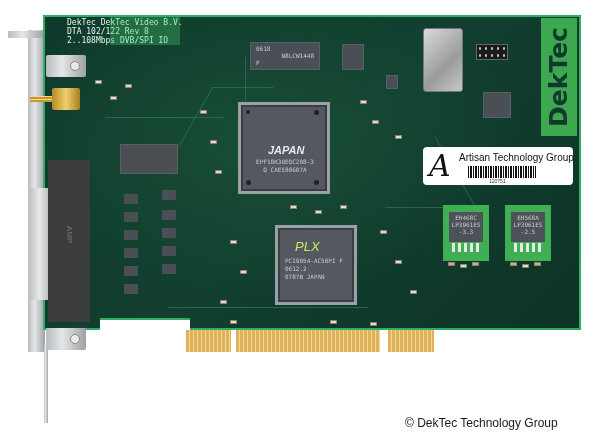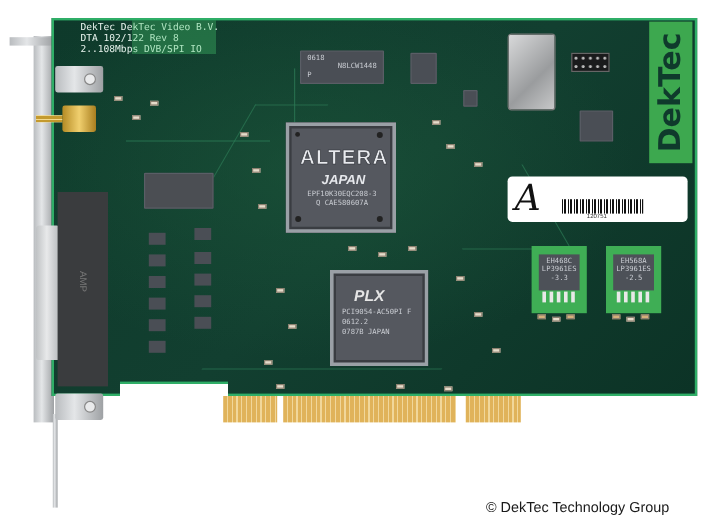--- a/index.html
+++ b/index.html
@@ -23,21 +23,21 @@
   .dsub-shell{background:linear-gradient(90deg,#bfc2c4,#e8e9ea 45%,#b5b8bb);border-radius:3px;}
   .dsub-body{background:#3a3c3e;}
   .crystal{background:linear-gradient(135deg,#d8d9da,#9a9c9e 60%,#c7c8c9);border:1px solid #777;border-radius:3px;}
   .sma{background:linear-gradient(90deg,#b58b24,#f0cf6e 50%,#a97e1f);}
   .reg-tab{background:#3fae55;}
   .reg{background:#4d5158;}
   .reg-pin{position:absolute;width:3px;height:9px;background:#e8e8e8;}
   .logo-altera{color:#e8eaee;font-weight:bold;font-size:17px;letter-spacing:1px;font-family:"Liberation Sans",sans-serif;
     -webkit-text-stroke:0.5px #2a2d33;}
   .logo-flex{color:#e6e8ec;font-weight:bold;font-style:italic;font-size:11px;font-family:"Liberation Sans",sans-serif;}
-  .logo-plx{color:#e5e5e5;font-weight:bold;font-style:italic;font-size:13px;}
+  .logo-plx{color:#bef264;font-weight:normal;font-style:italic;font-size:13px;}
   .watermark{color:#1a1a1a;font-size:12px;font-family:"Liberation Sans",sans-serif;}
   .res-array{position:absolute;width:14px;height:10px;background:#4a4e55;}
 </style>
 </head>
 <body>
 
 <div class="abs bracket" style="left:28px;top:30px;width:17px;height:322px;"></div>
 <div class="abs bracket" style="left:8px;top:31px;width:36px;height:7px;"></div>
 <div class="abs bracket" style="left:44px;top:345px;width:4px;height:78px;"></div>
 
@@ -77,21 +77,20 @@
 <div class="abs chip" style="left:386px;top:75px;width:12px;height:14px;"></div>
 
 <div class="abs crystal" style="left:423px;top:28px;width:38px;height:62px;"></div>
 
 <div class="abs" style="left:476px;top:44px;width:32px;height:16px;background:#1a1b1c;border:1px solid #666;box-sizing:border-box;
      background-image:radial-gradient(circle,#bbb 1px,transparent 1.5px);background-size:6px 7px;"></div>
 
 <div class="abs chip" style="left:483px;top:92px;width:28px;height:26px;"></div>
 
 <div class="abs qfp" style="left:238px;top:102px;width:92px;height:92px;">
-  <div class="abs logo-altera" style="left:12px;top:20px;">ALTERA</div>
   <div class="abs logo-flex" style="left:30px;top:42px;">JAPAN</div>
   <div class="abs chip-text" style="left:8px;top:56px;width:78px;">EPF10K30EQC208-3</div>
   <div class="abs chip-text" style="left:8px;top:64px;width:78px;">Q CAE580607A</div>
   <div class="abs" style="left:8px;top:8px;width:4px;height:4px;border-radius:50%;background:#222;"></div>
   <div class="abs" style="left:76px;top:8px;width:5px;height:5px;border-radius:50%;background:#222;"></div>
   <div class="abs" style="left:8px;top:78px;width:5px;height:5px;border-radius:50%;background:#222;"></div>
   <div class="abs" style="left:76px;top:78px;width:5px;height:5px;border-radius:50%;background:#222;"></div>
 </div>
 
 <div class="abs qfp" style="left:275px;top:225px;width:82px;height:80px;">
@@ -120,20 +119,21 @@
 <div class="abs dsub-shell" style="left:30px;top:188px;width:20px;height:112px;"></div>
 <div class="abs dsub-body" style="left:48px;top:160px;width:42px;height:162px;">
   <div class="abs" style="left:4px;top:70px;width:34px;color:#777;font-size:8px;transform:rotate(90deg);text-align:center;">AMP</div>
 </div>
 <div class="abs bracket" style="left:46px;top:328px;width:40px;height:22px;border-radius:2px;">
   <div style="position:absolute;left:24px;top:6px;width:8px;height:8px;border-radius:50%;background:#e9eaeb;border:1px solid #888;"></div>
 </div>
 
 <div class="abs label" style="left:423px;top:147px;width:150px;height:38px;">
   <div class="abs" style="left:6px;top:2px;font-size:30px;font-style:italic;font-family:'DejaVu Serif',serif;color:#111;line-height:34px;">A</div>
+  <div class="abs" style="left:36px;top:5px;font-size:10px;color:#111;white-space:nowrap;">Artisan Technology Group</div>
   <div class="abs" style="left:45px;top:19px;width:68px;height:12px;background:repeating-linear-gradient(90deg,#111 0 1px,#fff 1px 2px,#111 2px 4px,#fff 4px 5px);"></div>
   <div class="abs" style="left:66px;top:31px;font-size:5px;color:#333;">120751</div>
 </div>
 
 <div class="abs reg-tab" style="left:443px;top:205px;width:46px;height:56px;"></div>
 <div class="abs reg" style="left:449px;top:212px;width:34px;height:30px;">
   <div class="chip-text" style="padding-top:2px;">EH468C</div>
   <div class="chip-text">LP3961ES</div>
   <div class="chip-text">-3.3</div>
 </div>

